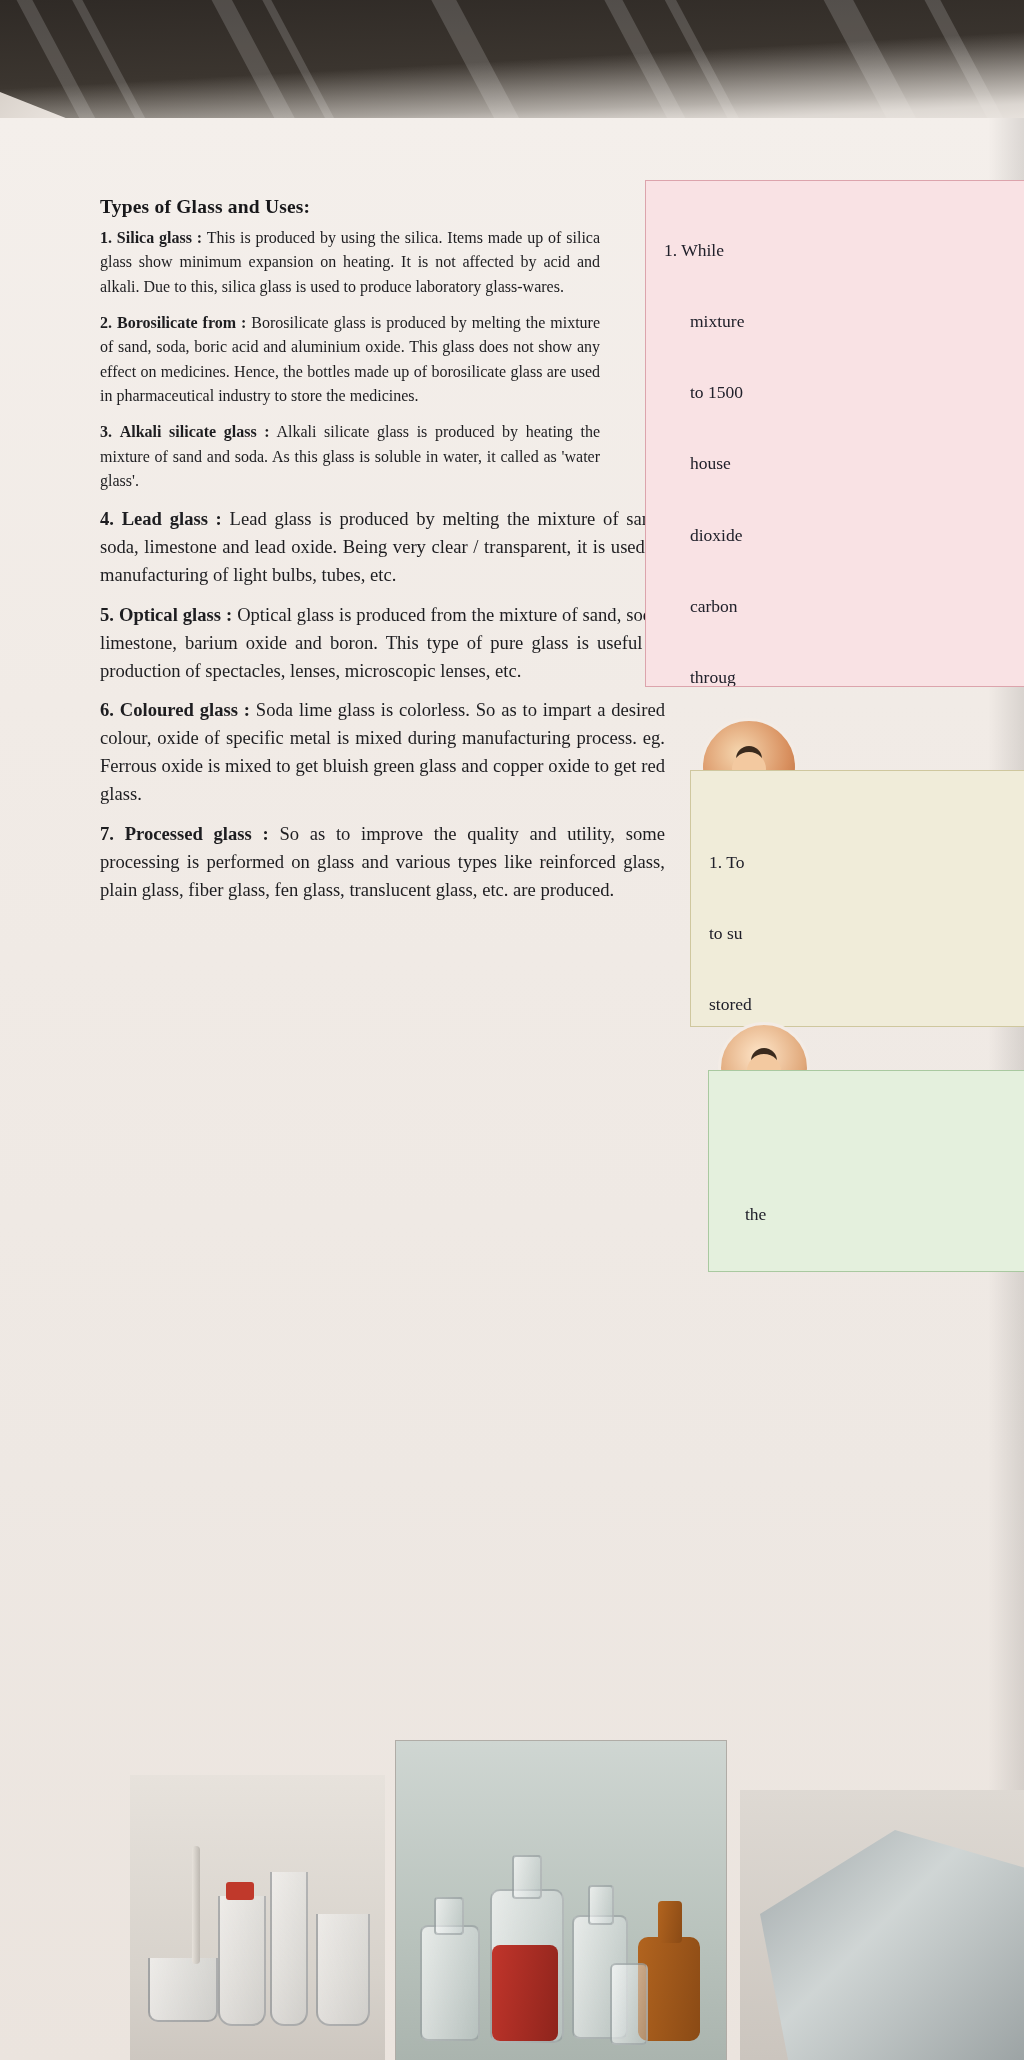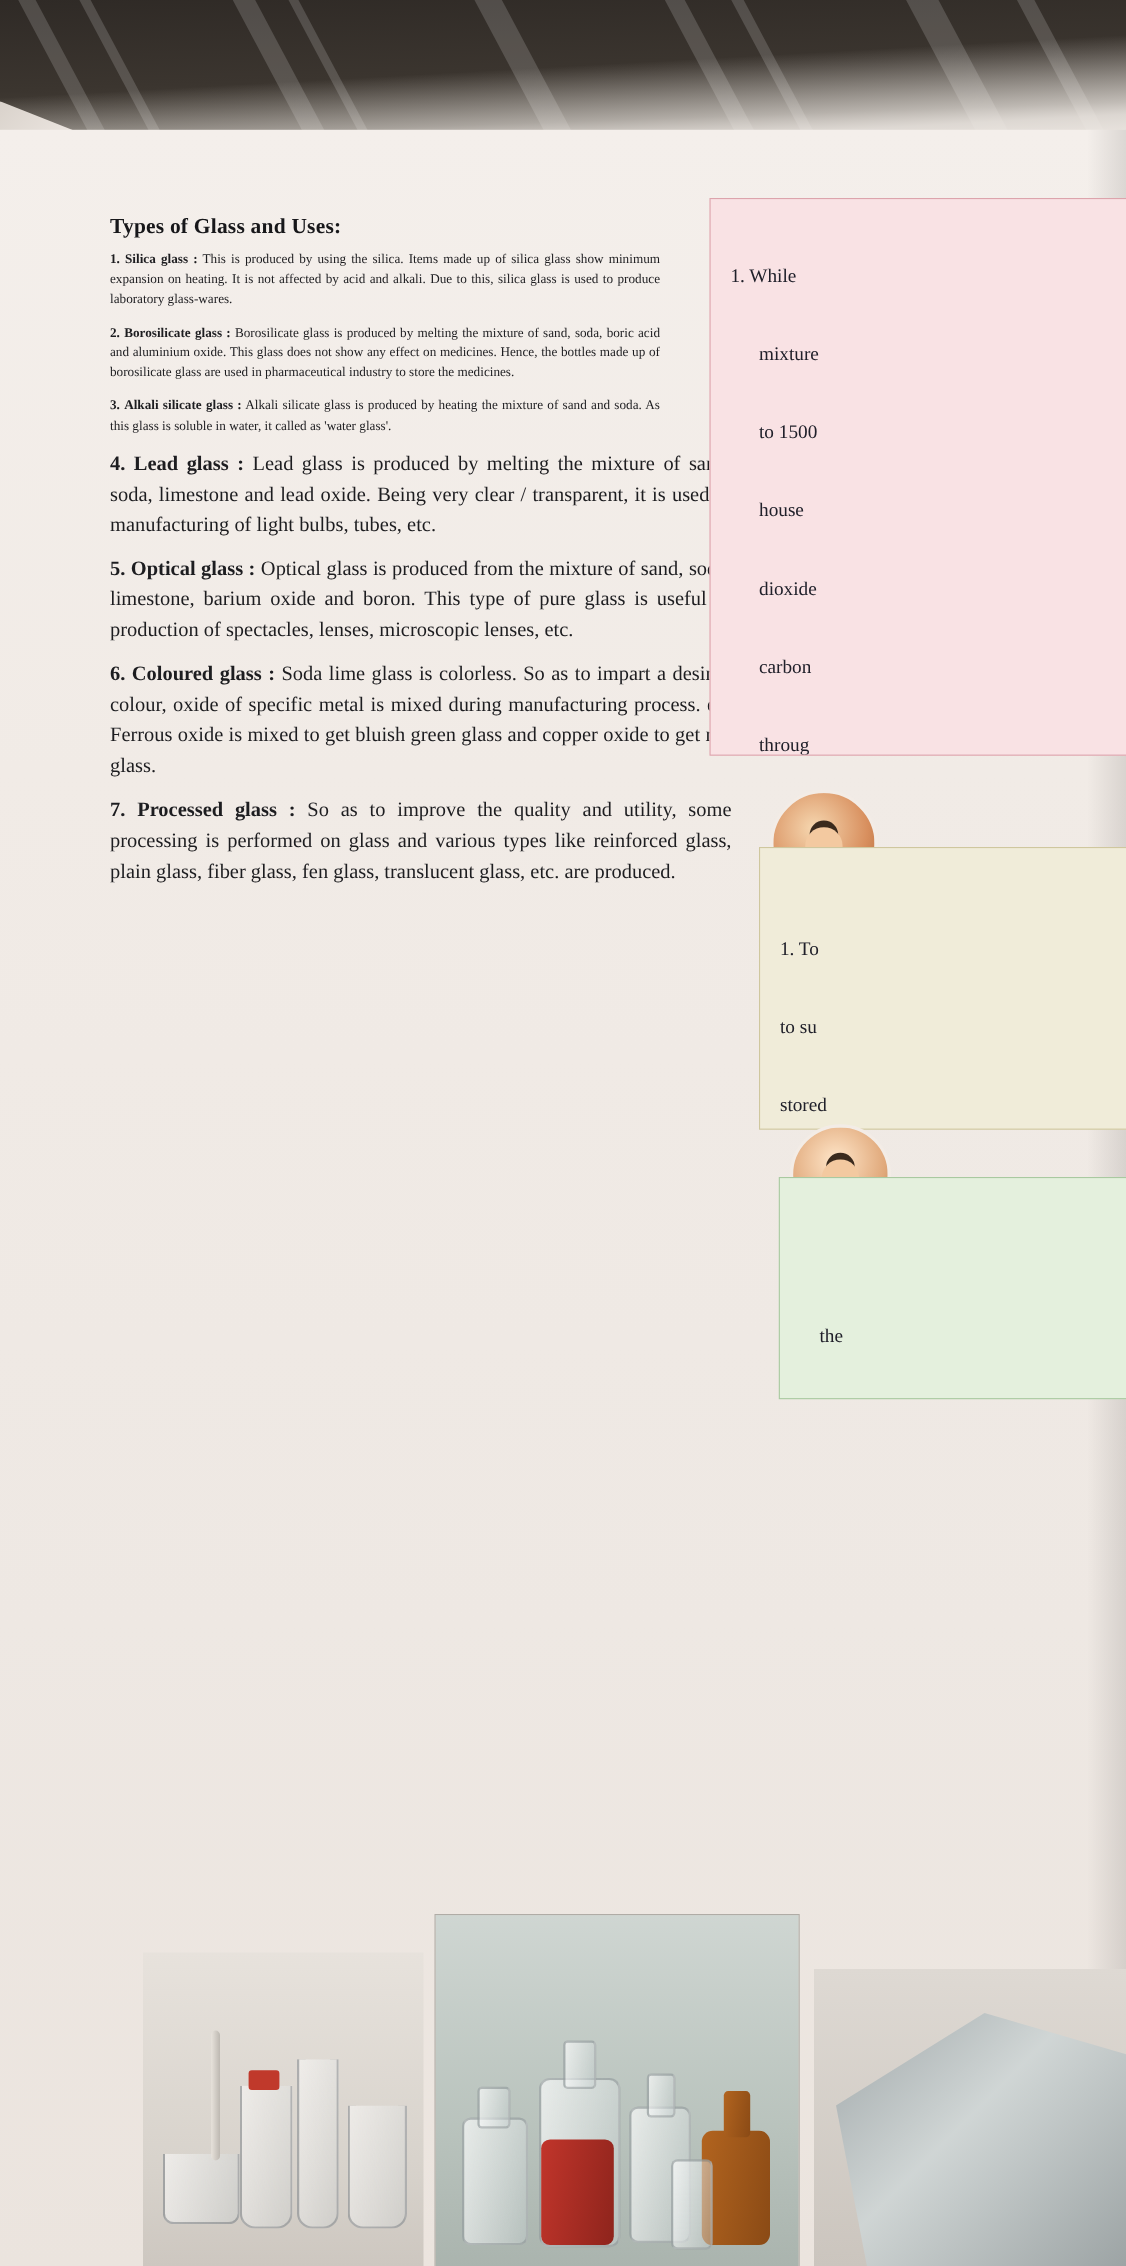--- a/index.html
+++ b/index.html
@@ -75,21 +75,21 @@
   }
   .heading {
     font-weight: bold;
     font-size: 19.5px;
     letter-spacing: .2px;
     margin: 0 0 8px 0;
     color: #17171a;
   }
   .para {
     margin: 0 0 12px 0;
-    font-size: 12px;
+    font-size: 16px;
     line-height: 1.52;
     text-align: justify;
     color: #1d1d20;
   }
   .para b { font-weight: bold; }
 
   
   .col-main .p4, .col-main .p5, .col-main .p6, .col-main .p7 {
     width: 565px;
     font-size: 18.6px;
@@ -237,21 +237,21 @@
     <h1 class="heading">Types of Glass and Uses:</h1>
 
     <p class="para">
       <b>1.</b>
       <b>Silica glass :</b>
       <span>This is produced by using the silica. Items made up of silica glass show minimum expansion on heating. It is not affected by acid and alkali. Due to this, silica glass is used to produce laboratory glass-wares.</span>
     </p>
 
     <p class="para">
       <b>2.</b>
-      <b>Borosilicate glass :</b>
+      <b>Borosilicate from :</b>
       <span>Borosilicate glass is produced by melting the mixture of sand, soda, boric acid and aluminium oxide. This glass does not show any effect on medicines. Hence, the bottles made up of borosilicate glass are used in pharmaceutical industry to store the medicines.</span>
     </p>
 
     <p class="para">
       <b>3.</b>
       <b>Alkali silicate glass :</b>
       <span>Alkali silicate glass is produced by heating the mixture of sand and soda. As this glass is soluble in water, it called as 'water glass'.</span>
     </p>
 
     <p class="para p4">

